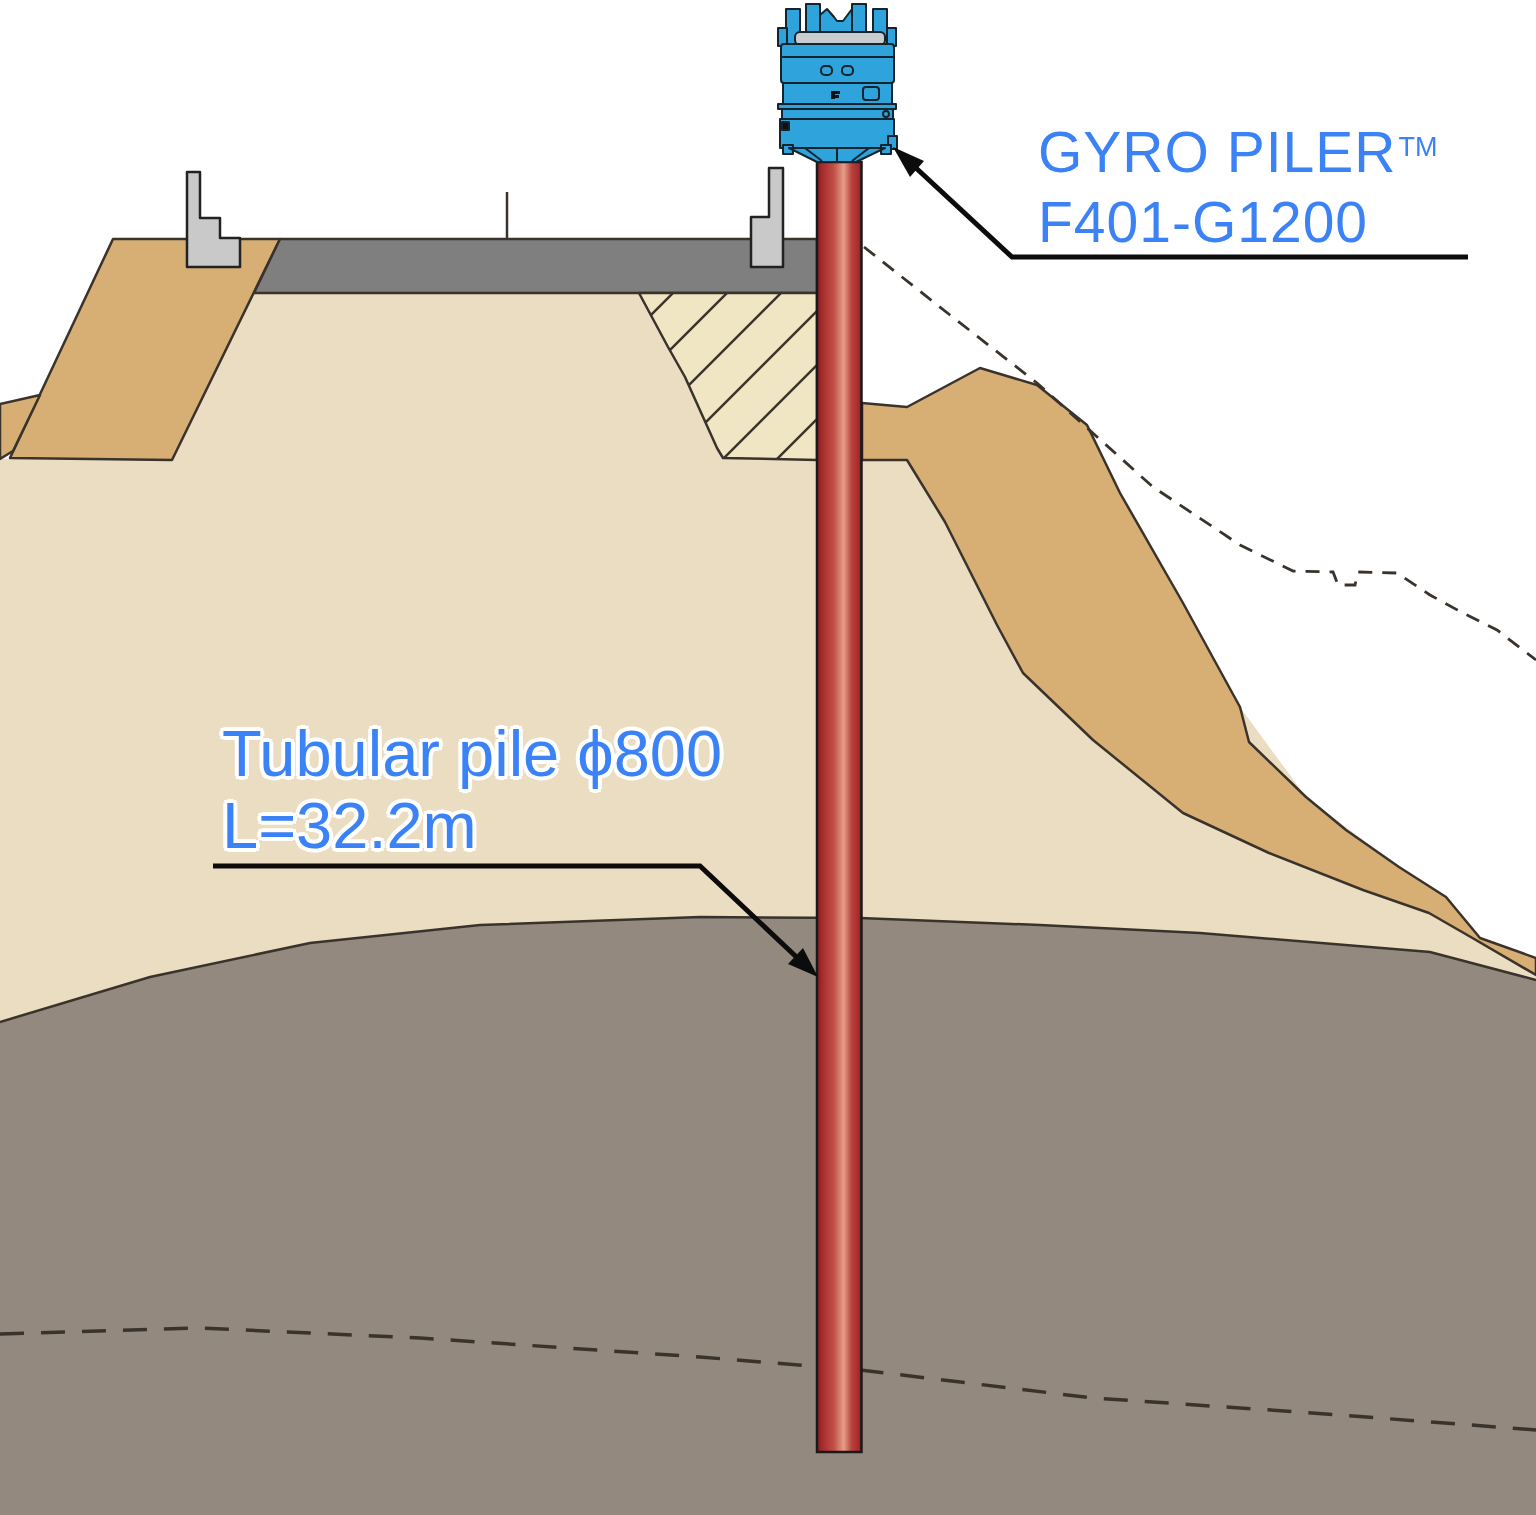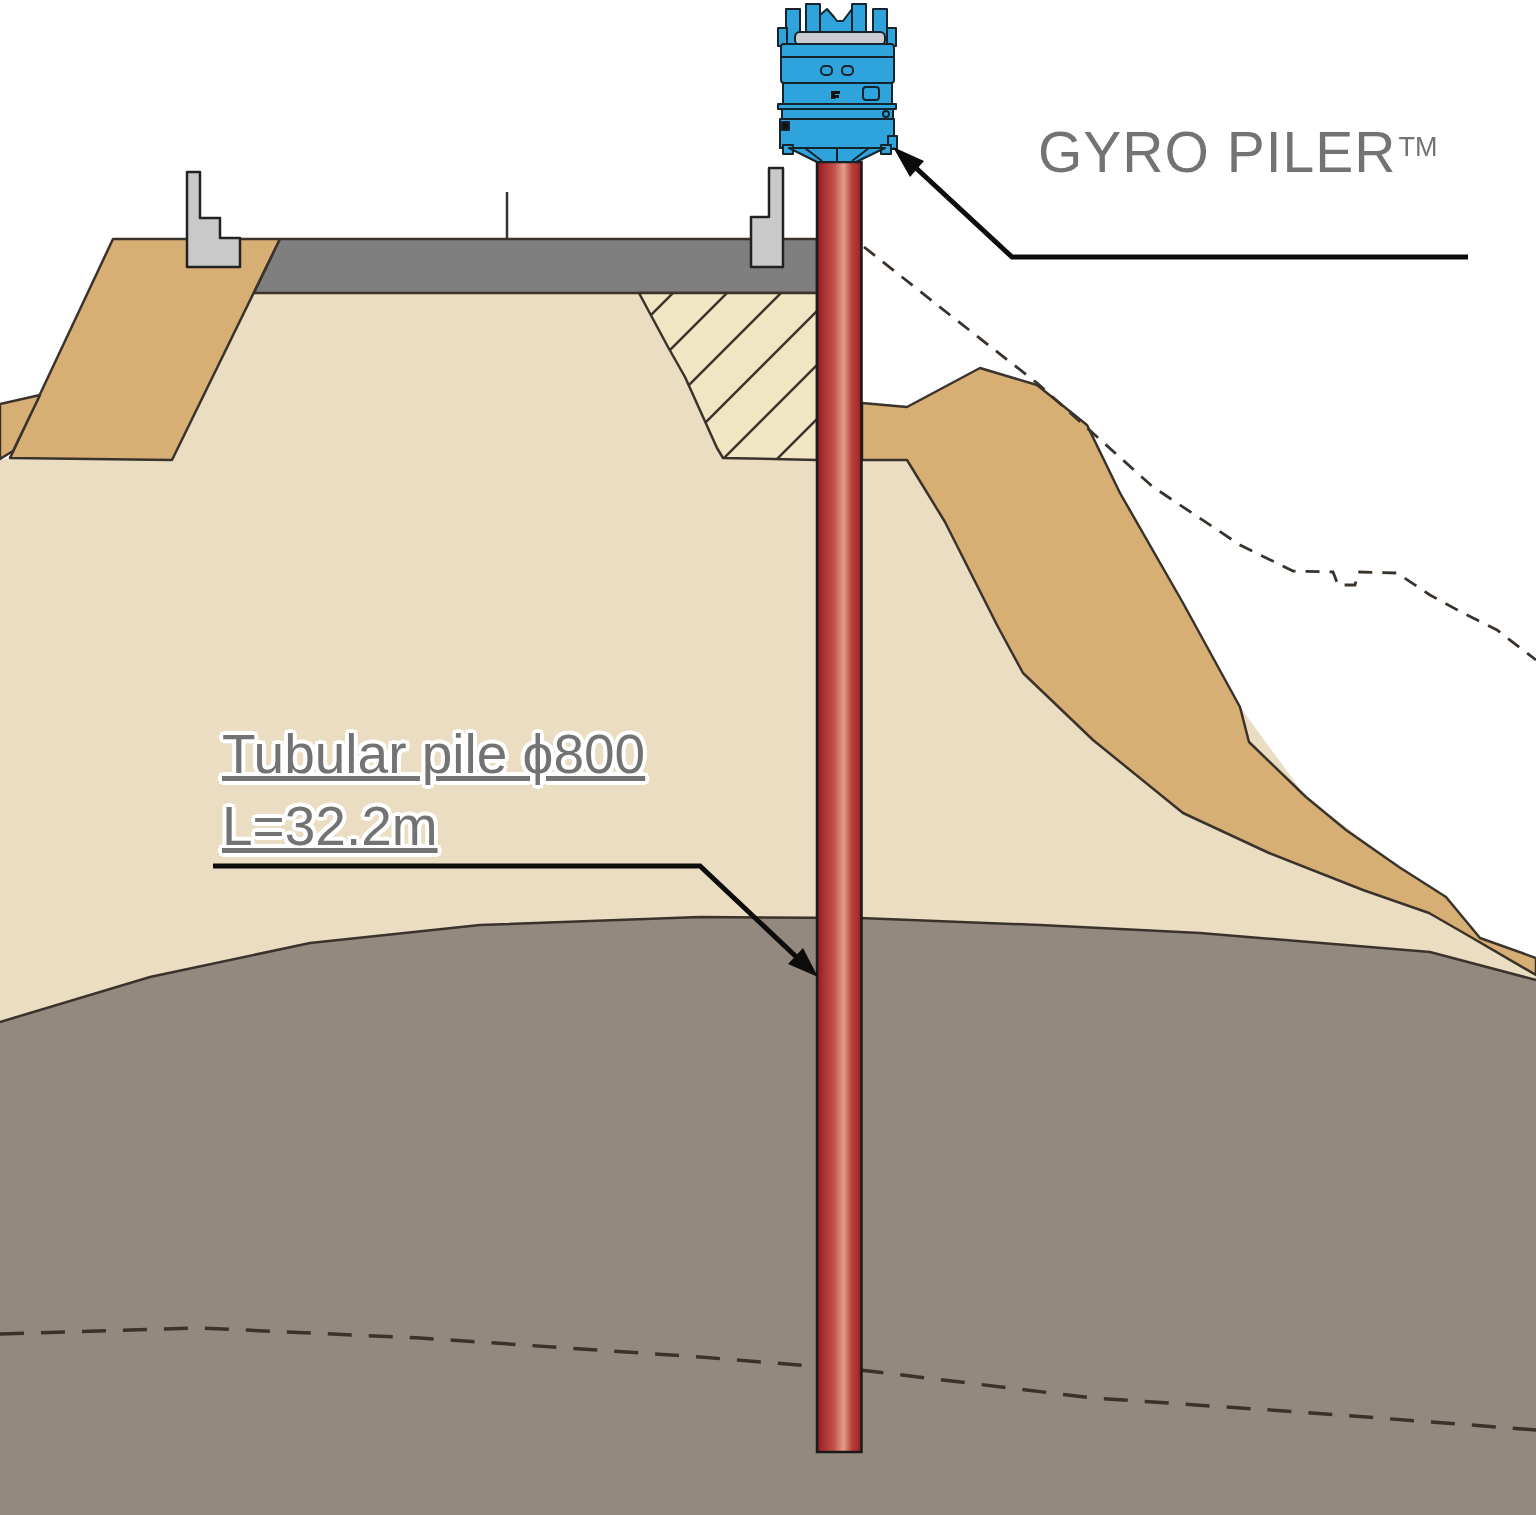--- a/index.html
+++ b/index.html
@@ -1,24 +1,24 @@
 <!DOCTYPE html>
 <html><head>
 <meta charset="utf-8">
 <style>
   html,body{margin:0;padding:0;background:#fff;}
   .stage{position:relative;width:1536px;height:1515px;overflow:hidden;
          font-family:"Liberation Sans", sans-serif;background:#fff;}
   .stage svg{position:absolute;left:0;top:0;}
-  .callout{position:absolute;color:#737373;white-space:nowrap;}
+  .callout{position:absolute;color:#3b82f6;white-space:nowrap;}
   .callout-machine{left:1038px;top:112px;font-size:57px;line-height:70px;letter-spacing:1px;}
   .callout-machine .tm{font-size:27px;vertical-align:16px;letter-spacing:0;margin-left:2px;}
-  .callout-pile{left:222px;top:718px;font-size:55px;line-height:72px;
+  .callout-pile{left:222px;top:718px;font-size:65px;line-height:72px;
     text-shadow:-4px 0 0 #fff,4px 0 0 #fff,0 -4px 0 #fff,0 4px 0 #fff,
-                -3px -3px 0 #fff,3px -3px 0 #fff,-3px 3px 0 #fff,3px 3px 0 #fff;text-decoration:underline;}
+                -3px -3px 0 #fff,3px -3px 0 #fff,-3px 3px 0 #fff,3px 3px 0 #fff;}
 </style>
 </head>
 <body>
 
 <div class="stage">
 
 <svg width="1536" height="1515" viewBox="0 0 1536 1515">
   <defs>
     <linearGradient id="pileGrad" x1="0" y1="0" x2="1" y2="0">
       <stop offset="0" stop-color="#7e1d21"></stop>
@@ -126,20 +126,21 @@
   </g>
 
   <g stroke="#0c0c0c">
     <path fill="none" stroke-width="5" d="M213,866 L700,866 L806,966"></path>
     <path stroke="none" d="M818,977 L803,948 L788,964 Z" fill="#0c0c0c"></path>
   </g>
 </svg>
 
 <div class="callout callout-machine">
   <div><span>GYRO PILER</span><span class="tm">TM</span></div>
+  <div>F401-G1200</div>
 </div>
 
 <div class="callout callout-pile">
   <div>Tubular pile ϕ800</div>
   <div>L=32.2m</div>
 </div>
 
 </div>
 
 </body></html>

